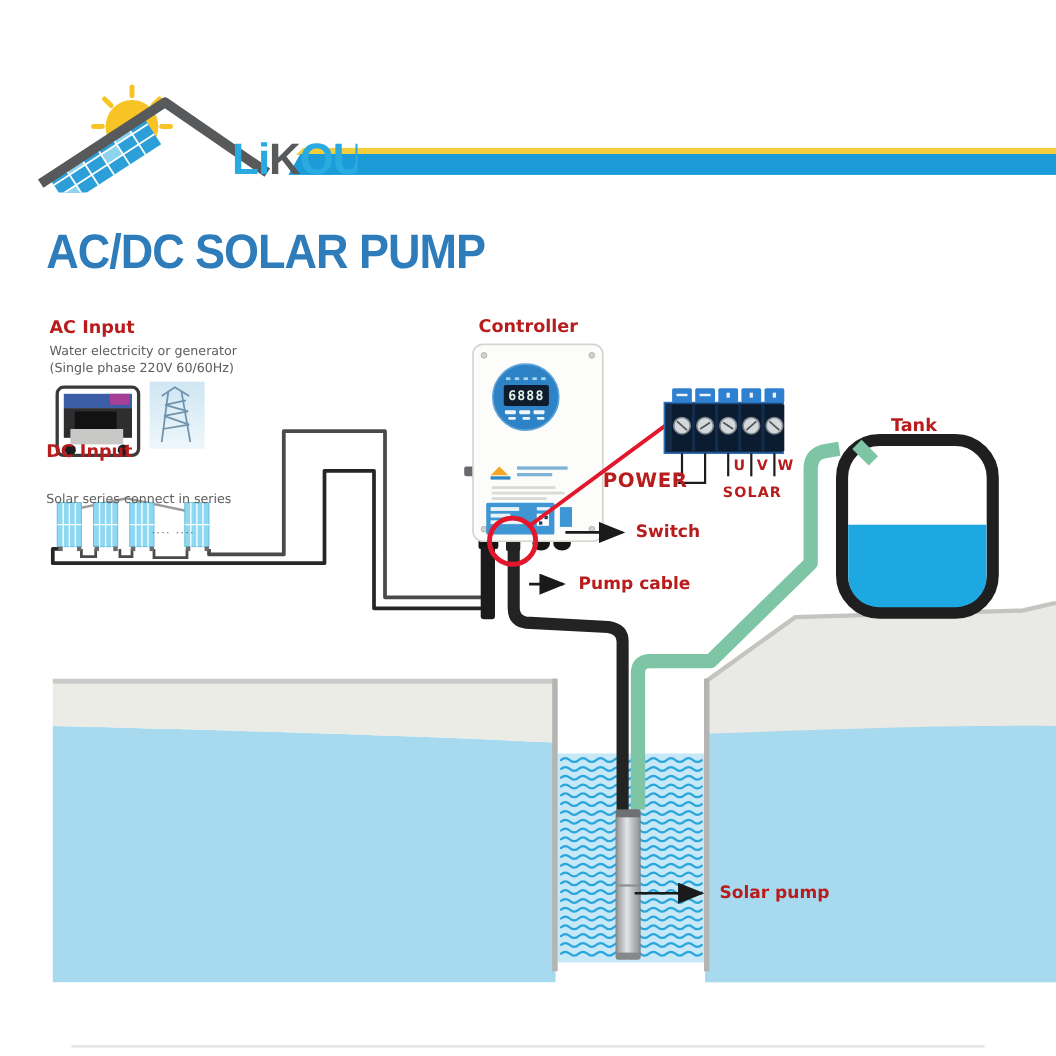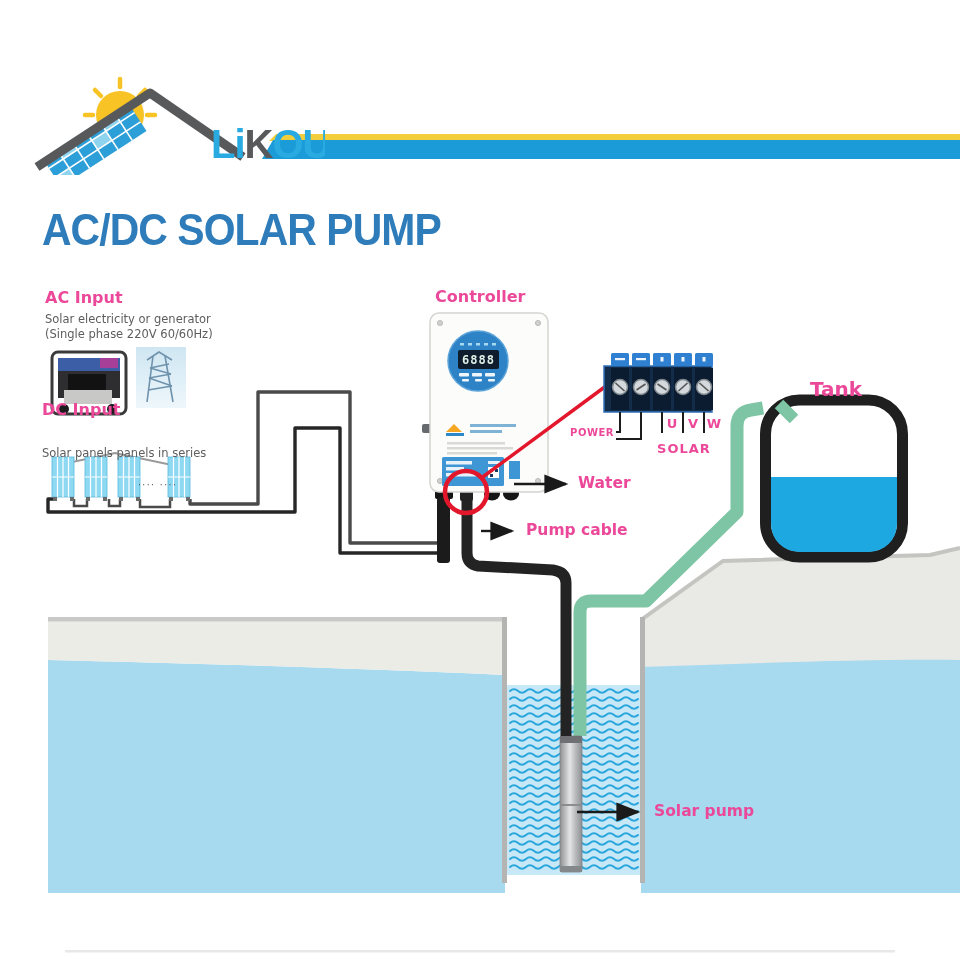--- a/index.html
+++ b/index.html
@@ -1,31 +1,31 @@
 <!DOCTYPE html>
 <html><head>
 <meta charset="utf-8">
 <style>
   html,body{margin:0;padding:0;background:#fff;}
   #canvas{position:relative;width:960px;height:960px;background:#fff;overflow:hidden;
           font-family:"DejaVu Sans",sans-serif;}
   #scene{position:absolute;left:0;top:0;}
-  .lbl{position:absolute;white-space:nowrap;color:#ec4899;}
+  .lbl{position:absolute;white-space:nowrap;color:#b91c1c;}
   .h-big{font-size:16px;font-weight:700;}
   .h-sub{font-size:11.5px;color:#5d5d5d;}
   .callout{font-size:15.5px;font-weight:700;}
   .term{font-size:13px;font-weight:700;}
   #title{position:absolute;left:42px;top:205px;font-family:"Liberation Sans",sans-serif;
          font-size:44px;font-weight:700;color:#2e7cba;letter-spacing:-1px;
          transform:scaleX(.93);transform-origin:left top;white-space:nowrap;}
   #bar-blue{position:absolute;left:262px;top:140px;width:698px;height:19px;background:#1b9cd8;
             clip-path:polygon(11px 0,100% 0,100% 100%,0 100%);}
   #bar-yellow{position:absolute;left:269px;top:134px;width:691px;height:7px;background:#f2ce3d;
             clip-path:polygon(7px 0,100% 0,100% 100%,0 100%);}
-  #power-lbl{left:548px;top:427px;width:66px;text-align:right;font-size:10px;font-weight:700;letter-spacing:.5px;}
+  #power-lbl{left:548px;top:427px;width:66px;text-align:right;font-size:18px;font-weight:700;letter-spacing:.5px;}
   #pump-lbl{left:656px;top:441px;width:56px;text-align:center;font-size:13px;font-weight:700;letter-spacing:1px;}
   .phase{width:16px;text-align:center;}
   #ellipsis{left:138px;top:480px;font-size:9px;color:#555;letter-spacing:1.5px;}
 </style>
 </head>
 <body>
 
 <div id="canvas">
 
   <svg id="scene" width="960" height="960" viewBox="0 0 960 960">
@@ -327,32 +327,32 @@
           <line x1="0" y1="22" x2="102" y2="22"></line>
       </g>
     </g>
     <path d="M12,102 L125,28 L218,92" fill="none" stroke="#58595b" stroke-width="9" stroke-linejoin="round"></path>
     <text x="186" y="93" font-family="Liberation Sans, sans-serif" font-size="40" font-weight="700" letter-spacing="-1"><tspan fill="#29abe2">Li</tspan><tspan fill="#58595b">K</tspan><tspan fill="#29abe2">OU</tspan></text>
   </svg>
 
   <div id="title">AC/DC SOLAR PUMP</div>
 
   <div class="lbl h-big" style="left:45px;top:288px;">AC Input</div>
-  <div class="lbl h-sub" style="left:45px;top:312px;">Solar electricity or generator</div>
+  <div class="lbl h-sub" style="left:45px;top:312px;">Water electricity or generator</div>
   <div class="lbl h-sub" style="left:45px;top:327px;">(Single phase 220V 60/60Hz)</div>
 
   <div class="lbl h-big" style="left:42px;top:400px;">DC Input</div>
-  <div class="lbl h-sub" style="left:42px;top:446px;">Solar panels panels in series</div>
+  <div class="lbl h-sub" style="left:42px;top:446px;">Solar series connect in series</div>
   <div class="lbl" id="ellipsis">···· ····</div>
 
   <div class="lbl h-big" style="left:435px;top:287px;">Controller</div>
 
   <div class="lbl" id="power-lbl">POWER</div>
   <div class="lbl term phase" style="left:664px;top:416px;">U</div>
   <div class="lbl term phase" style="left:685px;top:416px;">V</div>
   <div class="lbl term phase" style="left:706px;top:416px;">W</div>
   <div class="lbl" id="pump-lbl">SOLAR</div>
 
-  <div class="lbl callout" style="left:578px;top:474px;">Water</div>
+  <div class="lbl callout" style="left:578px;top:474px;">Switch</div>
   <div class="lbl callout" style="left:526px;top:521px;">Pump cable</div>
-  <div class="lbl callout" style="left:810px;top:377px;font-size:20px;">Tank</div>
+  <div class="lbl callout" style="left:810px;top:377px;font-size:16px;">Tank</div>
   <div class="lbl callout" style="left:654px;top:802px;">Solar pump</div>
 </div>
 
 </body></html>

